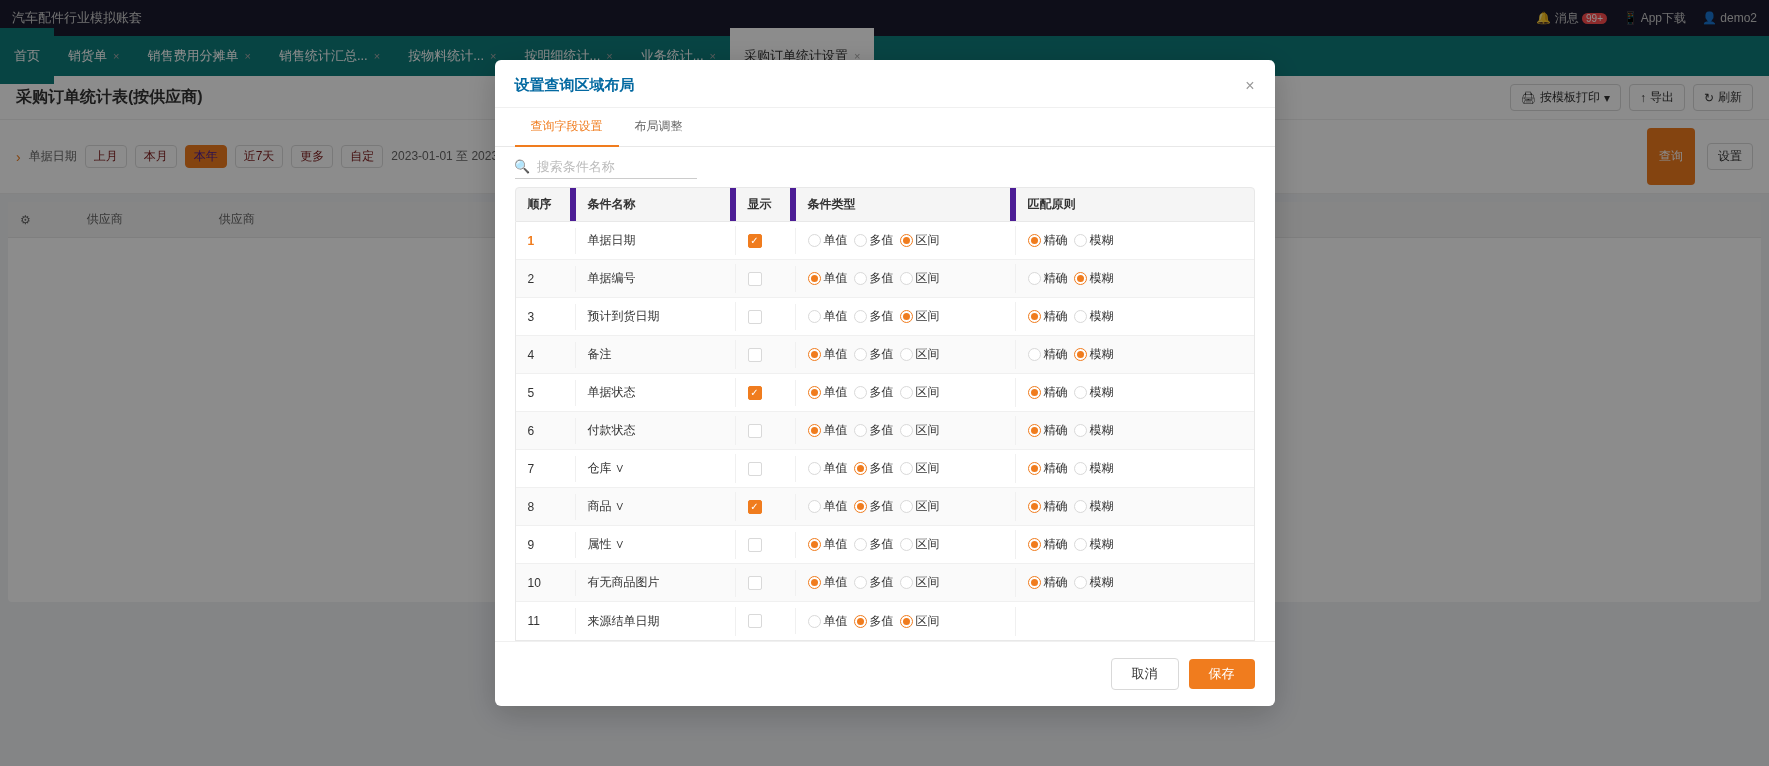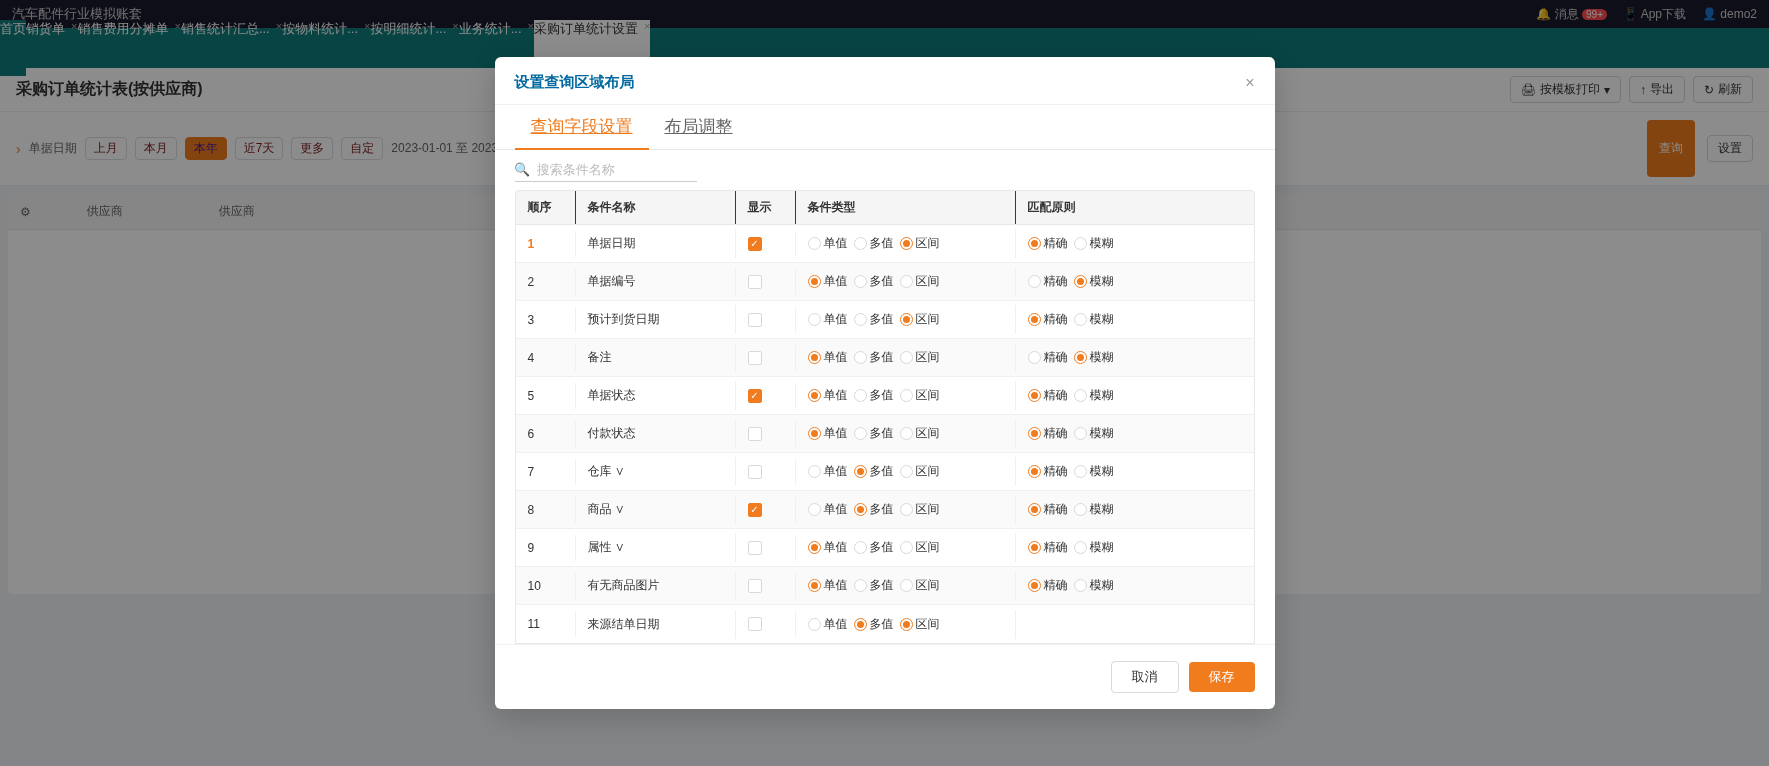--- a/index.html
+++ b/index.html
@@ -1,20 +1,20 @@
 <!DOCTYPE html>
 <html><head>
   <meta charset="utf-8">
   <style>
     * { box-sizing: border-box; margin: 0; padding: 0; }
     body { font-family: 'Microsoft YaHei', Arial, sans-serif; font-size: 13px; background: #f0f2f5; overflow: hidden; }
 
     
     .top-bar {
-      height: 28px;
+      height: 36px;
       background: #1a1a2e;
       display: flex;
       align-items: center;
       justify-content: space-between;
       padding: 0 12px;
       color: #ccc;
     }
     .top-bar-right { display: flex; align-items: center; gap: 16px; font-size: 12px; }
     .badge {
       background: #ff4d4f;
@@ -28,22 +28,22 @@
     .tab-bar {
       height: 40px;
       background: #0e7c7b;
       display: flex;
       align-items: center;
       padding: 0 0 0 0;
     }
     .tab-item {
       height: 56px;
       display: flex;
-      align-items: flex-start;
-      padding: 0 0;
+      align-items: center;
+      padding: 0 14px;
       color: #fff;
       font-size: 13px;
       cursor: pointer;
       white-space: nowrap;
       position: relative;
     }
     .tab-item.active {
       background: #fff;
       color: #333;
     }
@@ -165,26 +165,25 @@
 
     
     .dialog-tabs {
       display: flex;
       padding: 0 20px;
       border-bottom: 1px solid #e8e8e8;
       gap: 0;
     }
     .dialog-tab {
       padding: 10px 16px;
-      font-size: 17px;
+      font-size: 12px;
       color: #666;
       cursor: pointer;
       border-bottom: 2px solid transparent;
       margin-bottom: -1px;
-      text-decoration: underline;
     }
     .dialog-tab.active {
       color: #f07c1e;
       border-bottom: 2px solid #f07c1e;
     }
 
     
     .dialog-search {
       padding: 12px 20px 8px;
       display: flex;
@@ -218,21 +217,21 @@
       grid-template-columns: 60px 160px 60px 220px 200px;
       background: #f5f5f5;
       border: 1px solid #e8e8e8;
       border-radius: 4px 4px 0 0;
     }
     .dt-head-cell {
       padding: 8px 12px;
       font-size: 12px;
       color: #333;
       font-weight: bold;
-      border-right: 1px solid #4c1d95;
+      border-right: 6px solid #4c1d95;
     }
     .dt-head-cell:last-child { border-right: none; }
 
     .dt-body { border: 1px solid #e8e8e8; border-top: none; }
     .dt-row {
       display: grid;
       grid-template-columns: 60px 160px 60px 220px 200px;
       border-bottom: 1px solid #f0f0f0;
       align-items: center;
       min-height: 38px;

